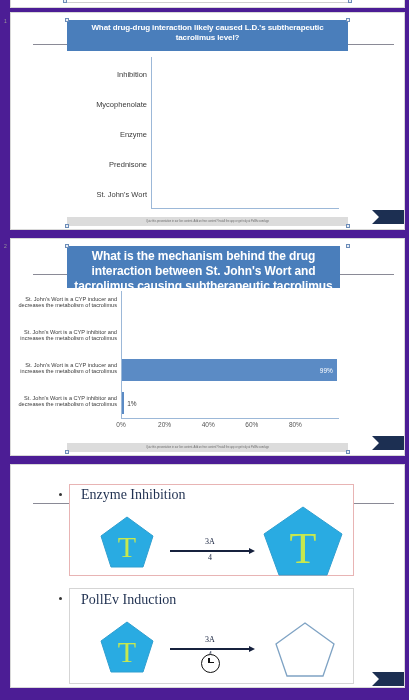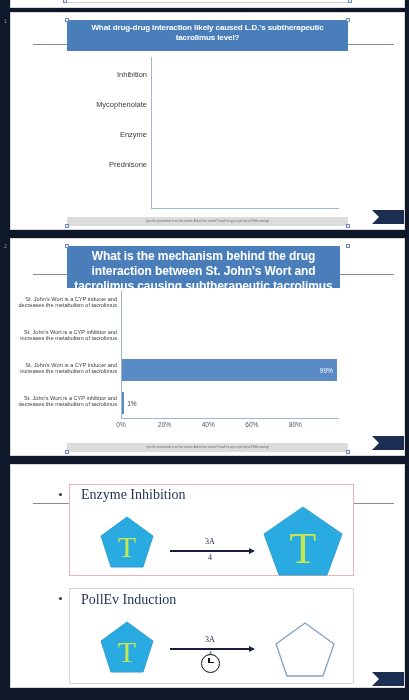--- a/index.html
+++ b/index.html
@@ -2,21 +2,21 @@
 <html><head>
 <meta charset="utf-8">
 <style>
   html,body{margin:0;padding:0;}
   body{
     width:409px;height:700px;overflow:hidden;
     background:#efefef;
     font-family:"Liberation Sans", sans-serif;
     position:relative;
   }
-  .page{position:absolute;inset:0;background:#0f172a;}
+  .page{position:absolute;inset:0;background:#4c1d95;}
 
   
   .slide{
     position:absolute;left:10px;right:4px;
     background:#ffffff;
     border:1px solid #d8d8d8;
     box-sizing:border-box;
     overflow:hidden;
   }
 
@@ -170,20 +170,21 @@
     <div class="handle" style="left:54px;top:5px;"></div>
     <div class="handle" style="right:54px;top:5px;"></div>
 
     <div class="chart" style="left:0;top:40px;width:100%;height:156px;">
 
       <div class="cat-labels" style="left:0;width:140px;height:156px;">
         <div class="cat" style="top:18px;font-size:7.5px;width:140px;padding-right:4px;">Inhibition</div>
         <div class="cat" style="top:48px;font-size:7.5px;width:140px;padding-right:4px;">Mycophenolate</div>
         <div class="cat" style="top:78px;font-size:7.5px;width:140px;padding-right:4px;">Enzyme</div>
         <div class="cat" style="top:108px;font-size:7.5px;width:140px;padding-right:4px;">Prednisone</div>
+        <div class="cat" style="top:138px;font-size:7.5px;width:140px;padding-right:4px;">St. John's Wort</div>
       </div>
 
       <div class="plot" style="left:140px;right:65px;top:4px;height:152px;"></div>
     </div>
 
     <div class="footer-strip" style="left:56px;right:56px;bottom:3px;height:9px;">
       <span class="footer-text">Quiz this presentation in our live content. Add an free content? Install the app or get truly at PollEv.com/app</span>
     </div>
     <div class="handle" style="left:54px;bottom:1px;"></div>
     <div class="handle" style="right:54px;bottom:1px;"></div>

